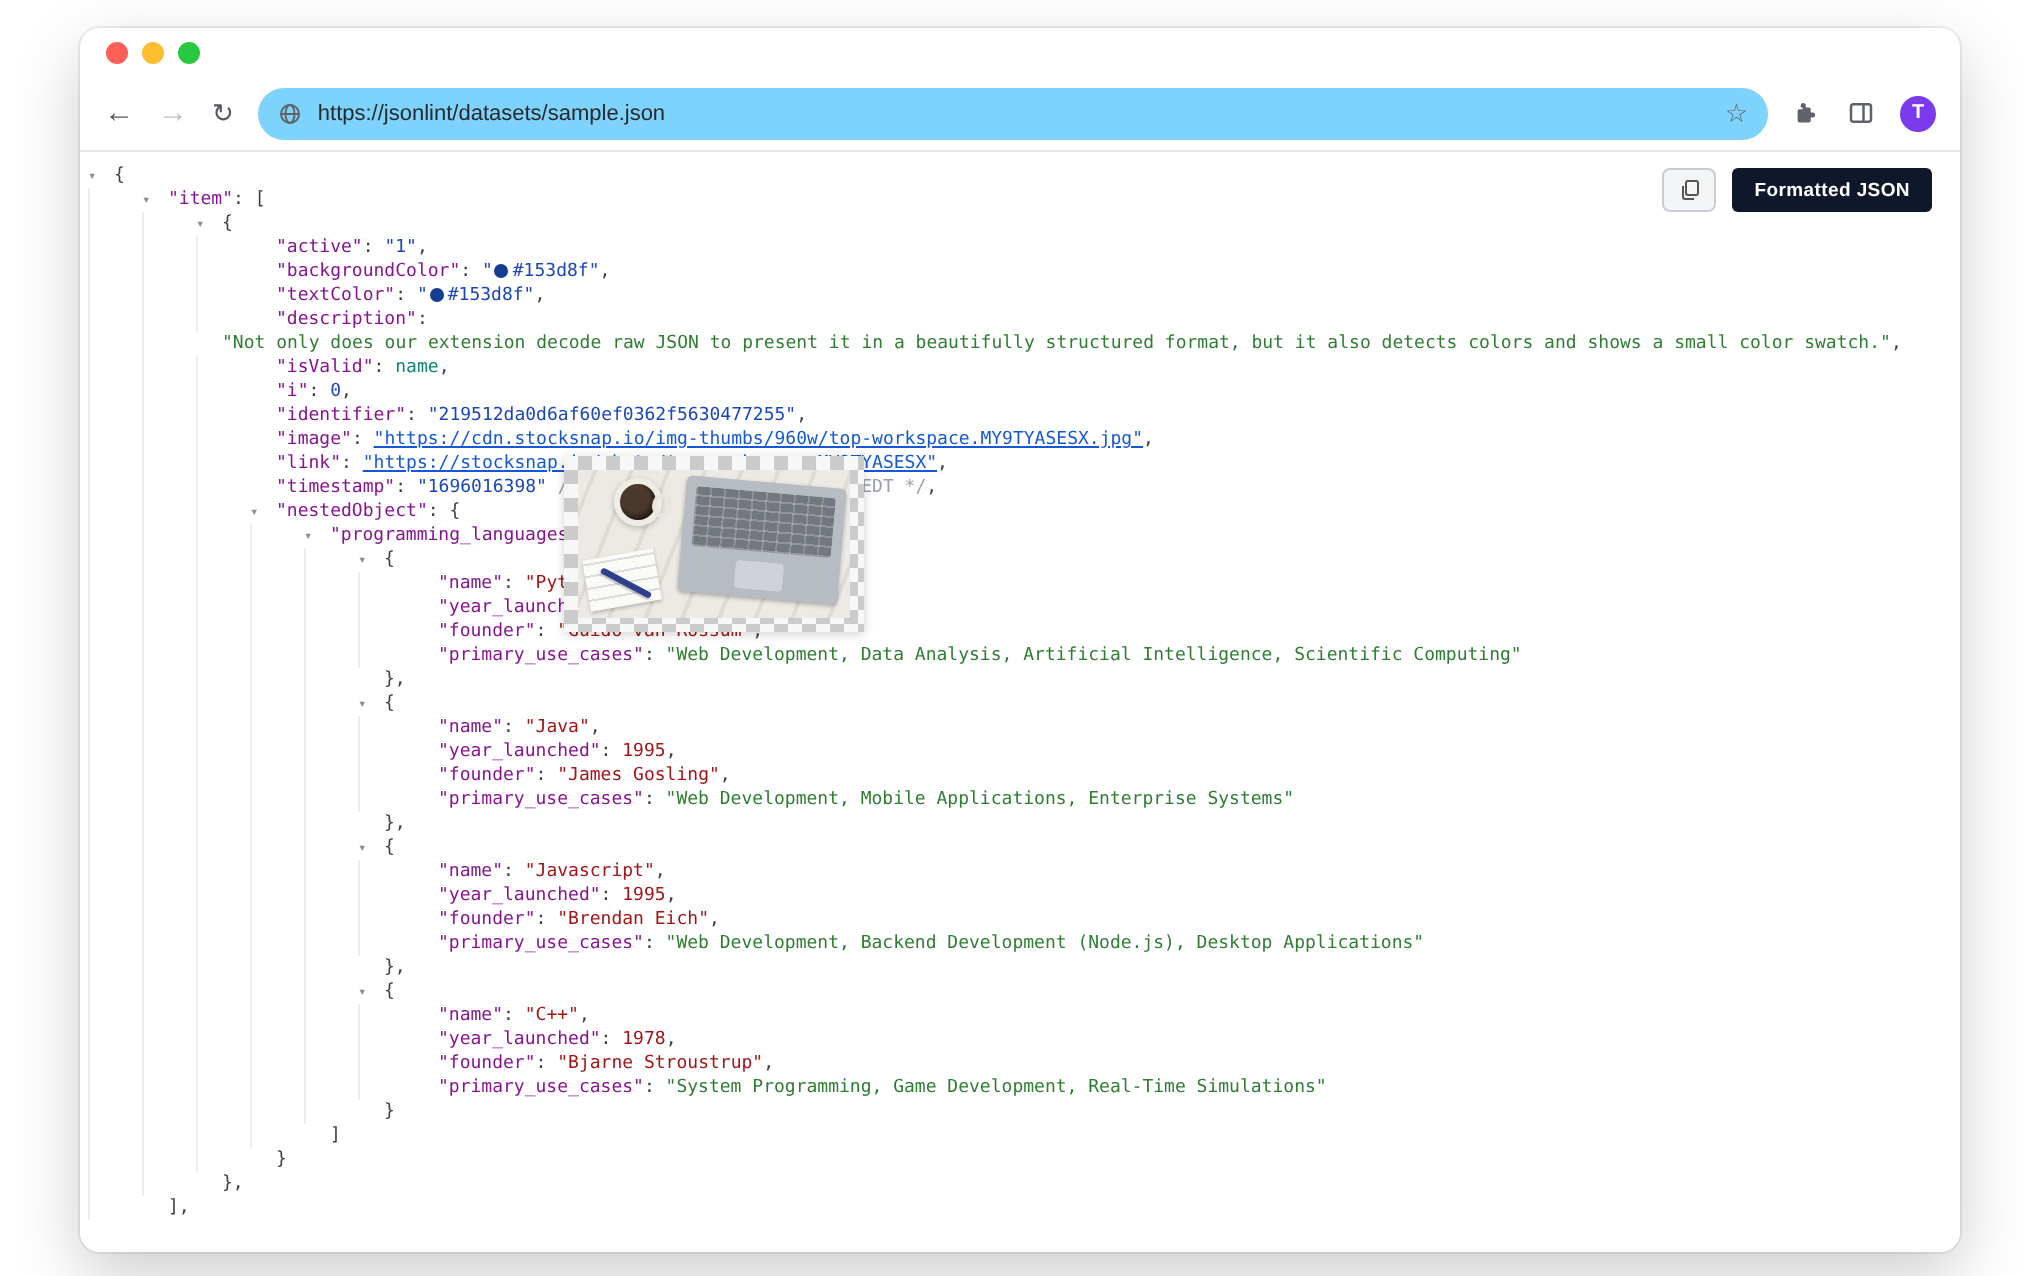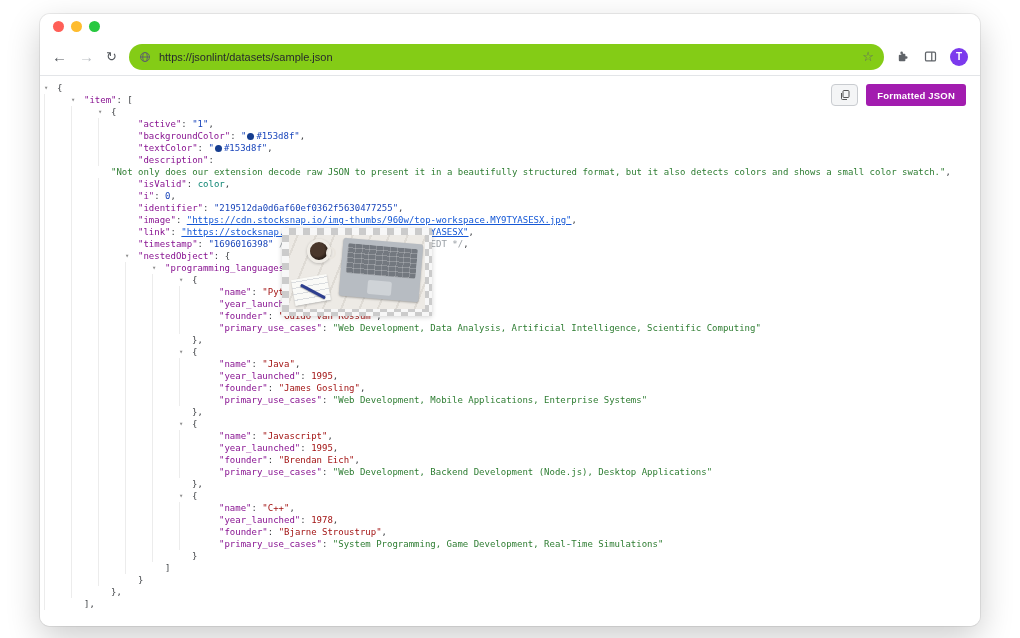--- a/index.html
+++ b/index.html
@@ -19,21 +19,21 @@
   .tl{width:11px;height:11px;border-radius:50%;display:inline-block;}
   .tl.red{background:#ff5f57;}
   .tl.yellow{background:#febc2e;}
   .tl.green{background:#28c840;}
   
   .toolbar{height:37px;border-bottom:1px solid #e3e5e8;display:flex;align-items:center;padding:0 12px;gap:12px;background:#fff;}
   .navbtn{color:#54585e;font-size:15px;line-height:1;cursor:pointer;user-select:none;}
   .navbtn.disabled{color:#bcc0c5;}
   .navbtn.reload{font-size:13px;}
   .addr{
-    flex:1;height:26px;background:#84cc16;border-radius:13px;
+    flex:1;height:26px;background:#7dd3fc;border-radius:13px;
     display:flex;align-items:center;padding:0 10px;gap:8px;min-width:0;cursor:text;
   }
   .url{font-size:11px;color:#27292d;flex:1;white-space:nowrap;overflow:hidden;}
   .star{color:#5f6368;font-size:13px;line-height:1;cursor:pointer;}
   .rightics{display:flex;align-items:center;gap:12px;}
   .iconbtn{display:flex;align-items:center;justify-content:center;cursor:pointer;}
   .avatar{
     width:18px;height:18px;border-radius:50%;color:#fff;font-size:10px;font-weight:bold;
     display:flex;align-items:center;justify-content:center;cursor:pointer;
   }
@@ -156,33 +156,33 @@
 
   <div class="content">
 
     <div class="actions">
       <button class="copybtn">
         <svg width="12" height="12" viewBox="0 0 24 24" fill="none" stroke="#555" stroke-width="2">
           <rect x="8" y="3" width="12" height="14" rx="2"></rect>
           <path d="M5 8v11a2 2 0 0 0 2 2h9"></path>
         </svg>
       </button>
-      <button class="fmtbtn" style="background: #a21caf;">Formatted JSON</button>
+      <button class="fmtbtn" style="background: #0f172a;">Formatted JSON</button>
     </div>
 
     <div id="code">
         <div class="ln"><span class="ar">▾</span><span class="tk-p">{</span></div>
         <div class="ln"><span class="g"></span><span class="ar">▾</span><span class="tk-key">"item"</span><span class="tk-p">: [</span></div>
         <div class="ln"><span class="g"></span><span class="g"></span><span class="ar">▾</span><span class="tk-p">{</span></div>
         <div class="ln"><span class="g"></span><span class="g"></span><span class="g"></span><span class="ar"></span><span class="tk-key">"active"</span><span class="tk-p">: </span><span class="tk-sb">"1"</span><span class="tk-p">,</span></div>
         <div class="ln"><span class="g"></span><span class="g"></span><span class="g"></span><span class="ar"></span><span class="tk-key">"backgroundColor"</span><span class="tk-p">: </span><span class="tk-sb">"</span><span class="sw-dot" style="background: rgb(21, 61, 143);"></span><span class="tk-sb">#153d8f"</span><span class="tk-p">,</span></div>
         <div class="ln"><span class="g"></span><span class="g"></span><span class="g"></span><span class="ar"></span><span class="tk-key">"textColor"</span><span class="tk-p">: </span><span class="tk-sb">"</span><span class="sw-dot" style="background: rgb(21, 61, 143);"></span><span class="tk-sb">#153d8f"</span><span class="tk-p">,</span></div>
         <div class="ln"><span class="g"></span><span class="g"></span><span class="g"></span><span class="ar"></span><span class="tk-key">"description"</span><span class="tk-p">:</span></div>
         <div class="ln"><span class="g"></span><span class="g"></span><span class="ar"></span><span class="tk-sg">"Not only does our extension decode raw JSON to present it in a beautifully structured format, but it also detects colors and shows a small color swatch."</span><span class="tk-p">,</span></div>
-        <div class="ln"><span class="g"></span><span class="g"></span><span class="g"></span><span class="ar"></span><span class="tk-key">"isValid"</span><span class="tk-p">: </span><span class="tk-bl">color</span><span class="tk-p">,</span></div>
+        <div class="ln"><span class="g"></span><span class="g"></span><span class="g"></span><span class="ar"></span><span class="tk-key">"isValid"</span><span class="tk-p">: </span><span class="tk-bl">name</span><span class="tk-p">,</span></div>
         <div class="ln"><span class="g"></span><span class="g"></span><span class="g"></span><span class="ar"></span><span class="tk-key">"i"</span><span class="tk-p">: </span><span class="tk-sb">0</span><span class="tk-p">,</span></div>
         <div class="ln"><span class="g"></span><span class="g"></span><span class="g"></span><span class="ar"></span><span class="tk-key">"identifier"</span><span class="tk-p">: </span><span class="tk-sb">"219512da0d6af60ef0362f5630477255"</span><span class="tk-p">,</span></div>
         <div class="ln"><span class="g"></span><span class="g"></span><span class="g"></span><span class="ar"></span><span class="tk-key">"image"</span><span class="tk-p">: </span><span class="tk-lk">"https://cdn.stocksnap.io/img-thumbs/960w/top-workspace.MY9TYASESX.jpg"</span><span class="tk-p">,</span></div>
         <div class="ln"><span class="g"></span><span class="g"></span><span class="g"></span><span class="ar"></span><span class="tk-key">"link"</span><span class="tk-p">: </span><span class="tk-lk">"https://stocksnap.io/photo/top-workspace-MY9TYASESX"</span><span class="tk-p">,</span></div>
         <div class="ln"><span class="g"></span><span class="g"></span><span class="g"></span><span class="ar"></span><span class="tk-key">"timestamp"</span><span class="tk-p">: </span><span class="tk-sb">"1696016398"</span><span class="tk-p"> </span><span class="tk-cm">/* Sep 30, 2023, 9:39:58 AM EDT */</span><span class="tk-p">,</span></div>
         <div class="ln"><span class="g"></span><span class="g"></span><span class="g"></span><span class="ar">▾</span><span class="tk-key">"nestedObject"</span><span class="tk-p">: {</span></div>
         <div class="ln"><span class="g"></span><span class="g"></span><span class="g"></span><span class="g"></span><span class="ar">▾</span><span class="tk-key">"programming_languages"</span><span class="tk-p">: [</span></div>
         <div class="ln"><span class="g"></span><span class="g"></span><span class="g"></span><span class="g"></span><span class="g"></span><span class="ar">▾</span><span class="tk-p">{</span></div>
         <div class="ln"><span class="g"></span><span class="g"></span><span class="g"></span><span class="g"></span><span class="g"></span><span class="g"></span><span class="ar"></span><span class="tk-key">"name"</span><span class="tk-p">: </span><span class="tk-sr">"Python"</span><span class="tk-p">,</span></div>
         <div class="ln"><span class="g"></span><span class="g"></span><span class="g"></span><span class="g"></span><span class="g"></span><span class="g"></span><span class="ar"></span><span class="tk-key">"year_launched"</span><span class="tk-p">: </span><span class="tk-sr">1991</span><span class="tk-p">,</span></div>

